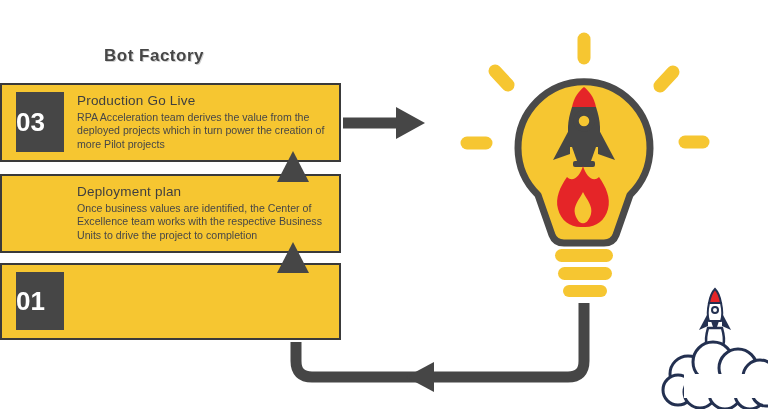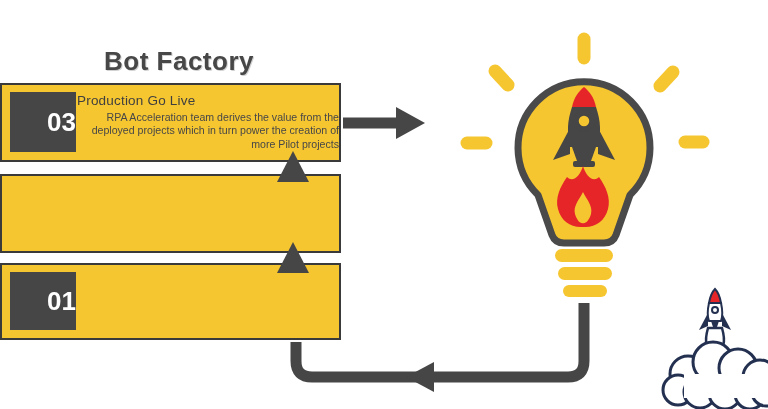--- a/index.html
+++ b/index.html
@@ -8,39 +8,39 @@
   }
   *{margin:0;padding:0;box-sizing:border-box;}
   html,body{background:var(--bg);}
   .canvas{
     position:relative;width:768px;height:409px;overflow:hidden;
     background:var(--bg);
     font-family:"Liberation Sans", sans-serif;
   }
   .title{
     position:absolute;left:104px;top:46px;
-    font-size:26px;font-weight:bold;color:var(--text);
+    font-size:17px;font-weight:bold;color:var(--text);
     letter-spacing:.5px;text-shadow:1px 1px 0 rgba(70,70,70,.25);
   }
   .card{
     position:absolute;left:0;width:341px;height:79px;
     background:var(--yellow);border:2px solid var(--darker);
   }
   .card-03{top:83px;}
   .card-02{top:174px;}
   .card-01{top:263px;height:77px;}
   .num-box{
-    position:absolute;left:8px;top:7px;width:66px;height:60px;
-    background:var(--dark);display:flex;align-items:center;justify-content:flex-end;
+    position:absolute;left:14px;top:7px;width:48px;height:60px;
+    background:var(--dark);display:flex;align-items:center;justify-content:flex-start;
   }
   .card-01 .num-box{height:58px;}
   .num{color:var(--white);font-size:26px;font-weight:bold;}
   .card-text{position:absolute;left:75px;top:8px;width:262px;}
   .card-heading{font-size:13.5px;font-weight:normal;color:#3F3F3F;letter-spacing:.2px;}
-  .card-body{margin-top:3px;font-size:10.6px;line-height:13.4px;color:var(--text);text-align:right;}
+  .card-body{margin-top:3px;font-size:10.6px;line-height:13.4px;color:var(--text);}
   .gfx{position:absolute;left:0;top:0;width:768px;height:409px;pointer-events:none;}
 </style>
 </head>
 <body>
 
 <div class="canvas">
 
   <div class="title">Bot Factory</div>
 
   <div class="card card-03">
@@ -48,20 +48,22 @@
       <span class="num">03</span>
     </div>
     <div class="card-text">
       <div class="card-heading">Production Go Live</div>
       <div class="card-body">RPA Acceleration team derives the value from the deployed projects which in turn power the creation of more Pilot projects</div>
     </div>
   </div>
 
   <div class="card card-02">
     <div class="card-text">
+      <div class="card-heading">Deployment plan</div>
+      <div class="card-body">Once business values are identified, the Center of Excellence team works with the respective Business Units to drive the project to completion</div>
     </div>
   </div>
 
   <div class="card card-01">
     <div class="num-box">
       <span class="num">01</span>
     </div>
   </div>
 
   <svg class="gfx" viewBox="0 0 768 409">

